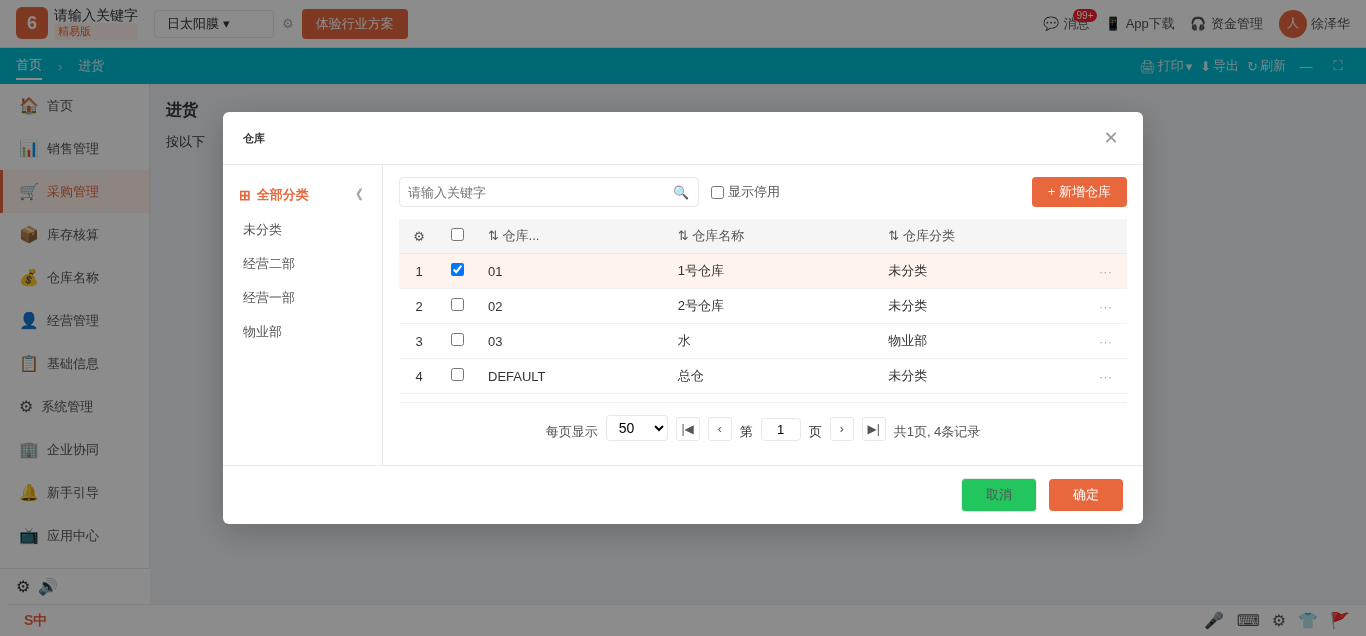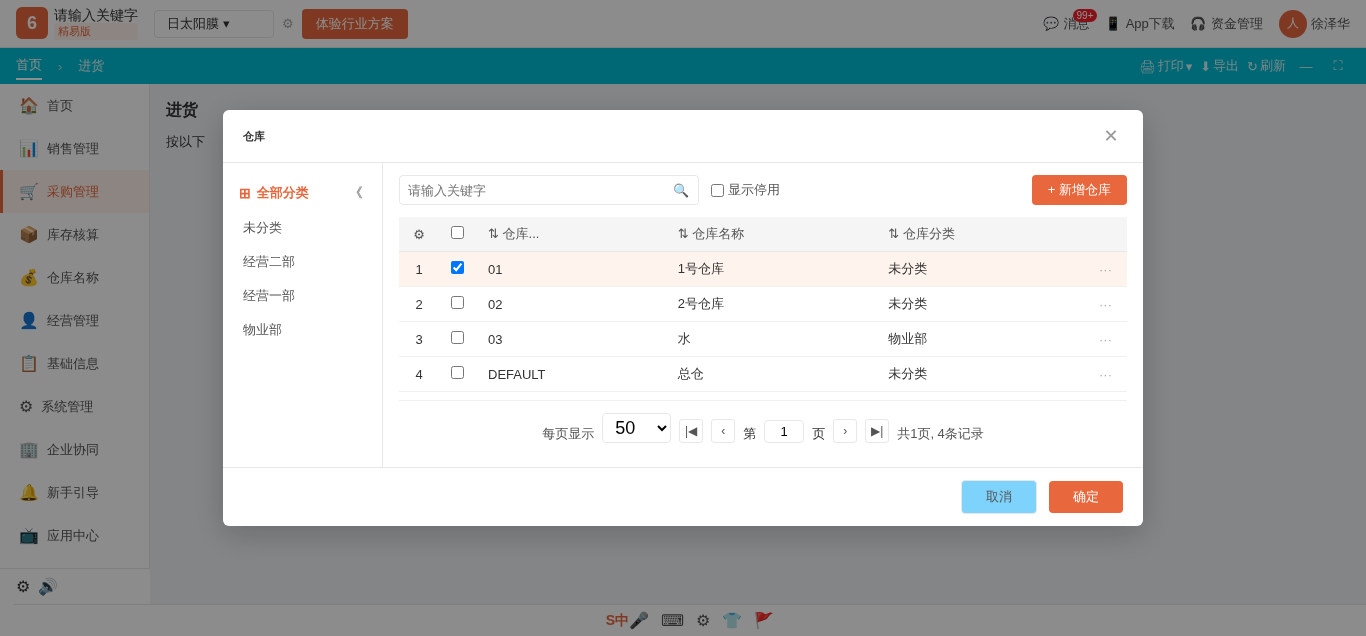--- a/index.html
+++ b/index.html
@@ -193,52 +193,52 @@
     .dots-btn { color: #aaa; cursor: pointer; }
 
     
     .modal-pagination {
       display: flex; align-items: flex-end; justify-content: center;
       padding: 12px 0; gap: 8px; border-top: 1px solid #f0f0f0; margin-top: 8px;
     }
     .page-size-label { color: #555; }
     .page-size-select {
       border: 1px solid #e8e8e8; border-radius: 4px; padding: 3px 8px;
-      font-size: 18px; cursor: pointer; background: #fff;
+      font-size: 14px; cursor: pointer; background: #fff;
     }
     .page-nav-btn {
       width: 24px; height: 24px; display: flex; align-items: center; justify-content: center;
       border: 1px solid #e8e8e8; border-radius: 3px; cursor: pointer; background: #fff;
       color: #555; font-size: 12px;
     }
     .page-input {
       width: 40px; border: 1px solid #e8e8e8; border-radius: 4px;
       text-align: center; padding: 3px; font-size: 13px;
     }
     .page-info { color: #555; }
 
     
     .modal-footer {
       display: flex; align-items: center; justify-content: flex-end;
       padding: 12px 20px; border-top: 1px solid #e8e8e8; gap: 12px;
     }
     .cancel-btn {
-      padding: 7px 24px; border: 1px solid #e8e8e8; background: #7dd3fc;
+      padding: 7px 24px; border: 1px solid #e8e8e8; background: #22c55e;
       border-radius: 4px; cursor: pointer; font-size: 13px; color: #555;
     }
     .confirm-btn {
       padding: 7px 24px; background: #e8673c; color: #fff;
       border: none; border-radius: 4px; cursor: pointer; font-size: 13px;
     }
 
     
     .bottom-bar {
-      position: fixed; bottom: 0; left: 14px; right: 0; height: 32px;
+      position: fixed; bottom: 0; left: 8px; right: 0; height: 32px;
       background: #fff; border-top: 1px solid #e8e8e8;
-      display: flex; align-items: center; justify-content: center;
+      display: flex; align-items: center; justify-content: space-between;
       padding: 0 16px; z-index: 50;
     }
     .bottom-logo { font-weight: bold; color: #e8673c; font-size: 14px; }
     .bottom-icons { display: flex; gap: 12px; align-items: center; }
     .bottom-icon { font-size: 16px; cursor: pointer; color: #555; }
 
     
     input[type=checkbox] { cursor: pointer; }
   </style>
 </head>

